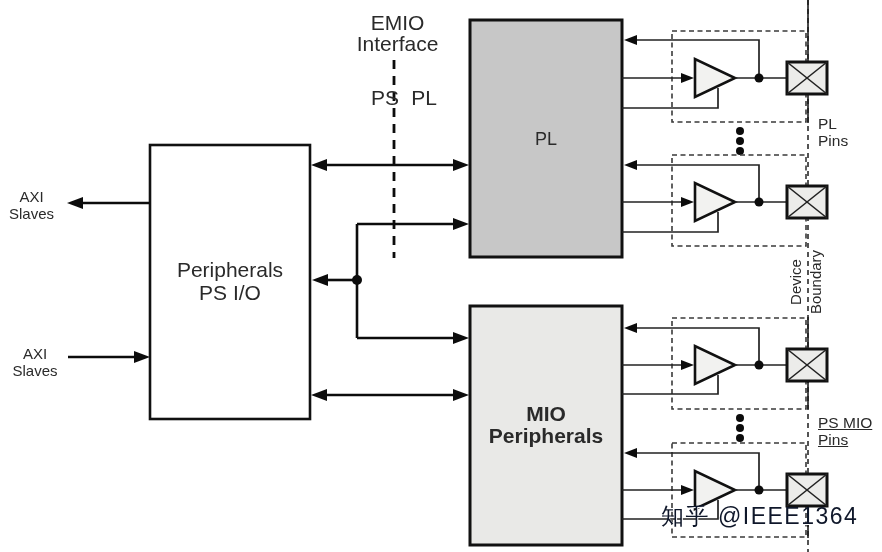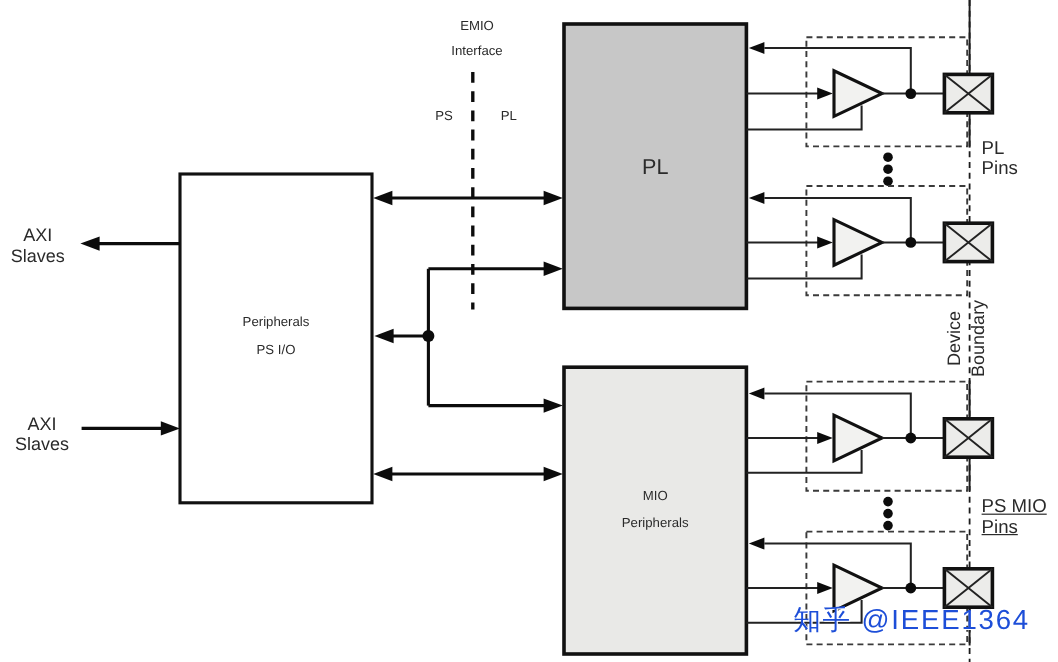--- a/index.html
+++ b/index.html
@@ -1,29 +1,29 @@
 <!DOCTYPE html>
 <html><head>
 <meta charset="utf-8">
 <style>
   html,body{margin:0;padding:0;background:#ffffff;}
   #stage{
     position:relative;width:882px;height:552px;background:#ffffff;overflow:hidden;
     font-family:"Liberation Sans", sans-serif;color:#1d1d1d;
   }
   #stage svg{position:absolute;left:0;top:0;}
-  .label{position:absolute;text-align:center;line-height:21px;font-size:11px;color:#2a2a2a;white-space:nowrap;}
+  .label{position:absolute;text-align:center;line-height:21px;font-size:21px;color:#2a2a2a;white-space:nowrap;}
   .label .ln{display:block;}
   .small{font-size:15px;line-height:17px;}
   .pins{font-size:15.5px;line-height:16.5px;text-align:left;}
   .blocklabel{font-size:18px;}
   .rot{transform:rotate(-90deg);}
   .watermark{
     position:absolute;left:661px;top:501px;font-size:23px;letter-spacing:1.5px;
-    color:#1d4ed8;text-shadow:1px 1px 0 #ffffff;white-space:nowrap;
+    color:#0f172a;text-shadow:1px 1px 0 #ffffff;white-space:nowrap;
   }
   
   .box{stroke:#111;stroke-width:2.6;}
   .gbox{stroke:#111;stroke-width:3;}
   .main{stroke:#0c0c0c;stroke-width:2.6;fill:none;}
   .thin{stroke:#222;stroke-width:1.7;fill:none;}
   .dashbox{fill:none;stroke:#3a3a3a;stroke-width:1.6;stroke-dasharray:5 3.5;}
   .emio-dash{stroke:#0c0c0c;stroke-width:2.8;stroke-dasharray:9 7;fill:none;}
   .bound-dash{stroke:#1c1c1c;stroke-width:1.5;stroke-dasharray:5 4;fill:none;}
   .stub{stroke:#1c1c1c;stroke-width:1.6;}
@@ -157,37 +157,37 @@
       <rect class="pinrect" x="787" y="474" width="40" height="32" fill="#ececea"></rect>
       <line class="xline" x1="787" y1="474" x2="827" y2="506"></line>
       <line class="xline" x1="787" y1="506" x2="827" y2="474"></line>
     </g>
   </svg>
 
   <div class="label" style="left:350px;top:12px;width:95px;">
     <span class="ln">EMIO</span>
     <span class="ln">Interface</span>
   </div>
-  <div class="label" style="left:356px;top:87px;width:28px;">
+  <div class="label" style="left:371px;top:87px;width:28px;">
     <span>PS</span>
   </div>
   <div class="label" style="left:410px;top:87px;width:28px;">
     <span>PL</span>
   </div>
 
   <div class="label blocklabel" style="left:470px;top:129px;width:152px;">
     <span>PL</span>
   </div>
 
   <div class="label" style="left:150px;top:258px;width:160px;line-height:23px;">
     <span class="ln">Peripherals</span>
     <span class="ln">PS I/O</span>
   </div>
 
-  <div class="label" style="left:470px;top:403px;width:152px;line-height:22px;">
+  <div class="label" style="left:470px;top:403px;width:152px;line-height:22px;font-weight:bold;">
     <span class="ln">MIO</span>
     <span class="ln">Peripherals</span>
   </div>
 
   <div class="label small" style="left:0px;top:188px;width:63px;">
     <span class="ln">AXI</span>
     <span class="ln">Slaves</span>
   </div>
   <div class="label small" style="left:2px;top:345px;width:66px;">
     <span class="ln">AXI</span>

